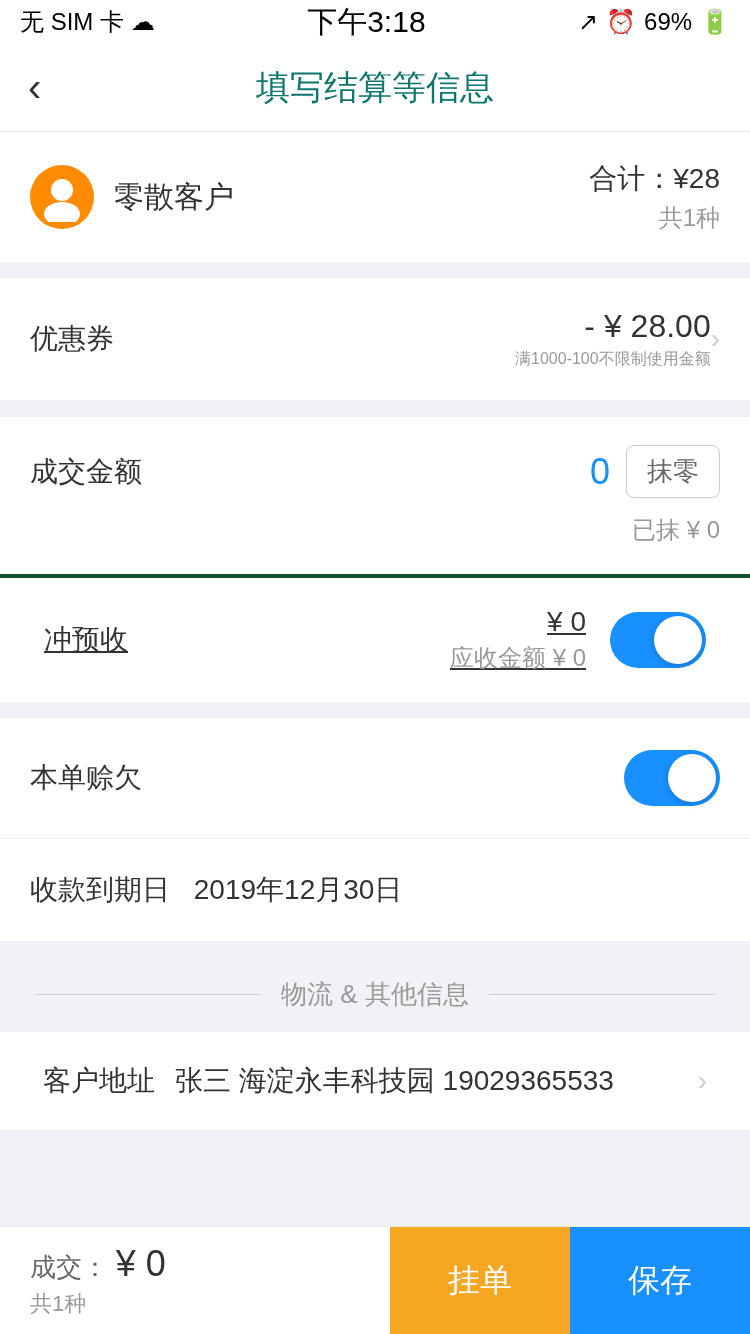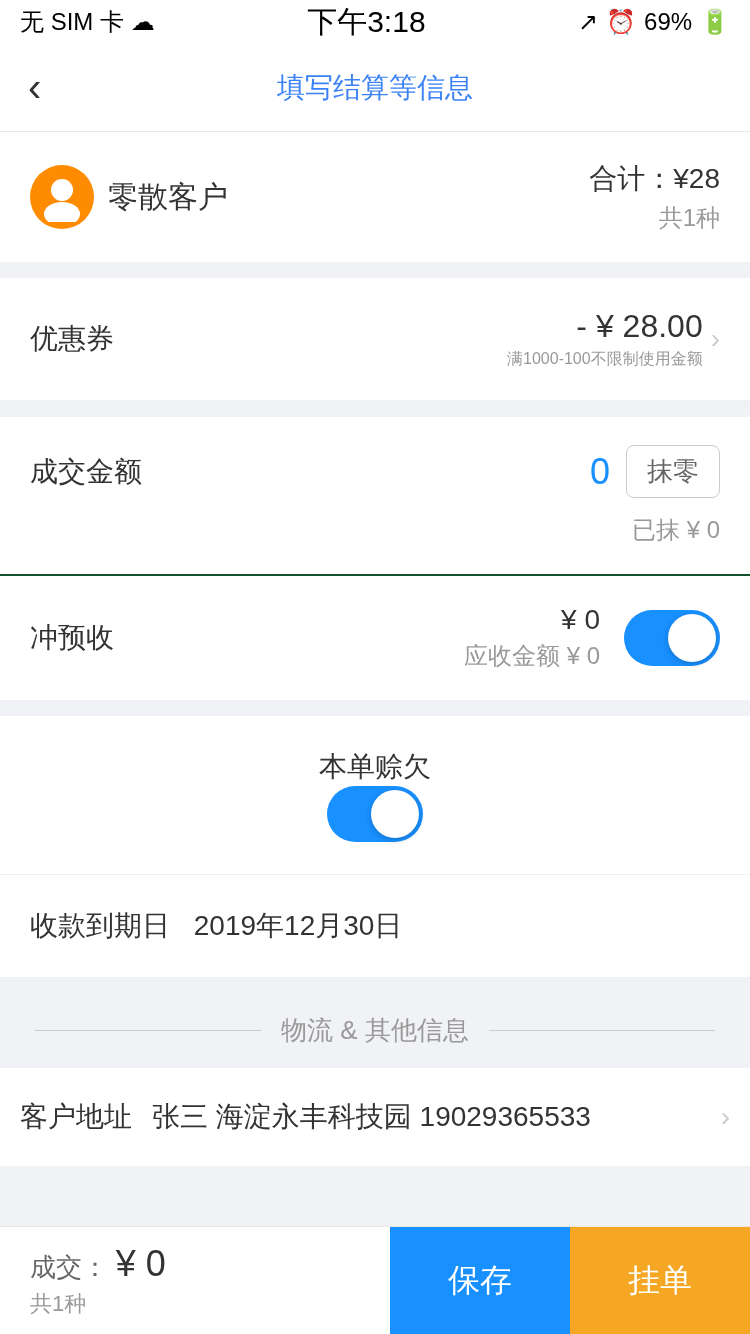--- a/index.html
+++ b/index.html
@@ -39,44 +39,44 @@
       border-bottom: 1px solid #e8e8e8;
     }
     .nav-back {
       position: absolute;
       left: 28px;
       font-size: 40px;
       color: #333;
       cursor: pointer;
     }
     .nav-title {
-      font-size: 28px;
+      font-size: 34px;
       font-weight: 500;
-      color: #3b82f6;
+      color: #0f766e;
     }
     
     .content {
       flex: 1;
       overflow-y: auto;
       padding-bottom: 120px;
     }
     
     .section {
       background: #fff;
       margin-bottom: 16px;
     }
     
     .customer-row {
       background: #fff;
       display: flex;
       align-items: center;
       justify-content: space-between;
       padding: 28px 30px;
     }
-    .customer-left { display: flex; align-items: center; gap: 14px; }
+    .customer-left { display: flex; align-items: center; gap: 20px; }
     .avatar {
       width: 64px;
       height: 64px;
       border-radius: 50%;
       background: #ff8c00;
       display: flex;
       align-items: center;
       justify-content: center;
       overflow: hidden;
     }
@@ -92,21 +92,21 @@
     .row-item {
       background: #fff;
       display: flex;
       align-items: center;
       justify-content: space-between;
       padding: 30px 30px;
       border-bottom: 1px solid #f0f0f0;
       min-height: 88px;
     }
     .row-label { font-size: 28px; color: #333; }
-    .row-right { display: flex; align-items: center; gap: 8px; margin-left: 16px; }
+    .row-right { display: flex; align-items: center; gap: 0; margin-left: 16px; }
     .row-value { text-align: right; }
     .discount-amount { font-size: 32px; color: #333; font-weight: 500; }
     .discount-sub { font-size: 16px; color: #999; margin-top: 4px; }
     .chevron { color: #ccc; font-size: 28px; }
     
     .deal-amount-row {
       background: #fff;
       display: flex;
       align-items: center;
       justify-content: space-between;
@@ -129,22 +129,23 @@
       text-align: right;
       font-size: 24px;
       color: #999;
     }
     
     .prereceive-row {
       background: #fff;
       display: flex;
       align-items: center;
       justify-content: space-between;
-      padding: 28px 30px;
-      border-top: 2px solid #14532d;
+      padding: 28px 44px;
+      border-top: 4px solid #14532d;
+      text-decoration: underline;
     }
     .prereceive-right {
       display: flex;
       align-items: center;
       gap: 24px;
     }
     .prereceive-amounts { text-align: right; }
     .prereceive-main { font-size: 28px; color: #333; }
     .prereceive-sub { font-size: 24px; color: #999; margin-top: 4px; }
     
@@ -167,21 +168,20 @@
       right: 4px;
       box-shadow: 0 2px 6px rgba(0,0,0,0.2);
     }
     
     .debt-row {
       background: #fff;
       display: flex;
       align-items: center;
       justify-content: space-between;
       padding: 32px 30px;
-      flex-direction: column;
     }
     
     .due-date-row {
       background: #fff;
       padding: 32px 30px;
       border-top: 1px solid #f0f0f0;
     }
     .due-date-content { font-size: 28px; color: #333; }
     
     .logistics-header {
@@ -193,21 +193,21 @@
       gap: 20px;
     }
     .logistics-line { flex: 1; height: 1px; background: #ccc; }
     .logistics-text { font-size: 26px; color: #999; }
     
     .address-row {
       background: #fff;
       display: flex;
       align-items: center;
       justify-content: flex-end;
-      padding: 30px 20px;
+      padding: 30px 43px;
     }
     .address-label { font-size: 28px; color: #333; flex-shrink: 0; margin-right: 20px; }
     .address-value { font-size: 28px; color: #333; flex: 1; }
     
     .bottom-bar {
       position: fixed;
       bottom: 0;
       left: 0;
       width: 750px;
       height: 108px;
@@ -352,15 +352,15 @@
 </div>
 
 <div class="bottom-bar">
   <div class="bottom-info">
     <div>
       <span class="bottom-deal">成交：</span>
       <span class="bottom-amount">¥ 0</span>
     </div>
     <div class="bottom-count">共1种</div>
   </div>
+  <div class="bottom-btn btn-hold">挂单</div>
   <div class="bottom-btn btn-save">保存</div>
-  <div class="bottom-btn btn-hold">挂单</div>
 </div>
 
 </body></html>

